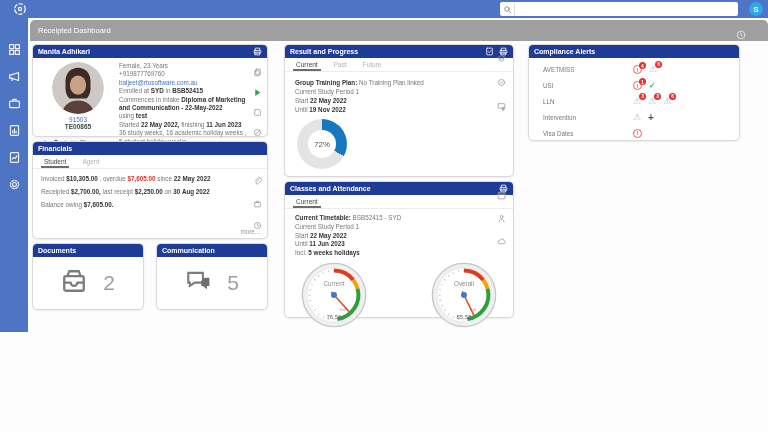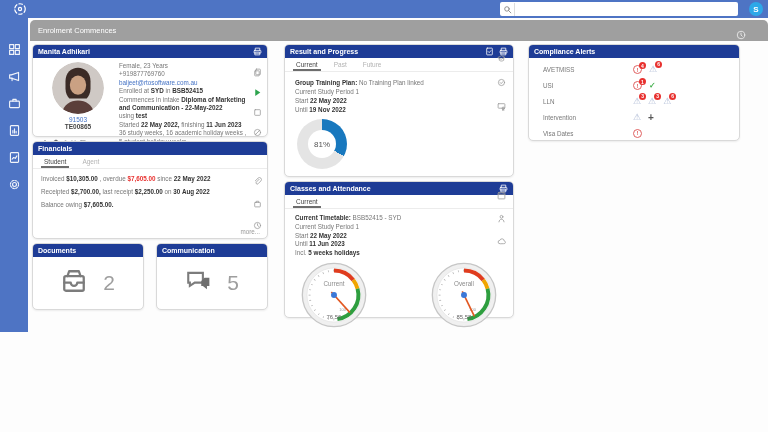--- a/index.html
+++ b/index.html
@@ -165,21 +165,21 @@
           <rect x="3" y="2" width="10" height="12" rx="1"></rect>
           <path d="M5 10l2-2 2 1 2-3"></path>
         </svg></span>
     <span class="side-ic"><svg class="ln" viewBox="0 0 16 16">
           <circle cx="8" cy="8" r="2.4"></circle>
           <circle cx="8" cy="8" r="5" stroke-dasharray="2.2 1.7"></circle>
         </svg></span>
   </div>
 
   <div class="page-header">
-    <span class="title">Enrolment Commences</span>
+    <span class="title">Receipted Dashboard</span>
     <span class="hist">
       <svg class="ln" viewBox="0 0 16 16">
           <circle cx="8" cy="8" r="6"></circle>
           <path d="M8 5v3l2 2"></path>
         </svg>
     </span>
   </div>
 
   <div class="card" id="card-student">
     <div class="card-h">
@@ -381,21 +381,21 @@
             <path d="M5.5 8l2 2 3-3.5"></path>
           </svg></span>
       <span><svg class="ln" viewBox="0 0 16 16">
             <rect x="2" y="3" width="12" height="8" rx="1"></rect>
             <circle cx="11" cy="11" r="2"></circle>
             <path d="M10 12.5V15l1-1 1 1v-2.5"></path>
           </svg></span>
     </div>
     <div class="donut-wrap">
       <div class="donut" style="background: conic-gradient(rgb(24, 120, 190) 0deg, rgb(24, 120, 190) 33%, rgb(228, 228, 228) 33%, rgb(228, 228, 228) 100%);">
-        <span>81%</span>
+        <span>72%</span>
       </div>
     </div>
   </div>
 
   <div class="card" id="card-classes">
     <div class="card-h">
       <span>Classes and Attendance</span>
       <span class="hic">
         <svg class="ln" viewBox="0 0 16 16">
             <path d="M4 6V2h8v4"></path>

